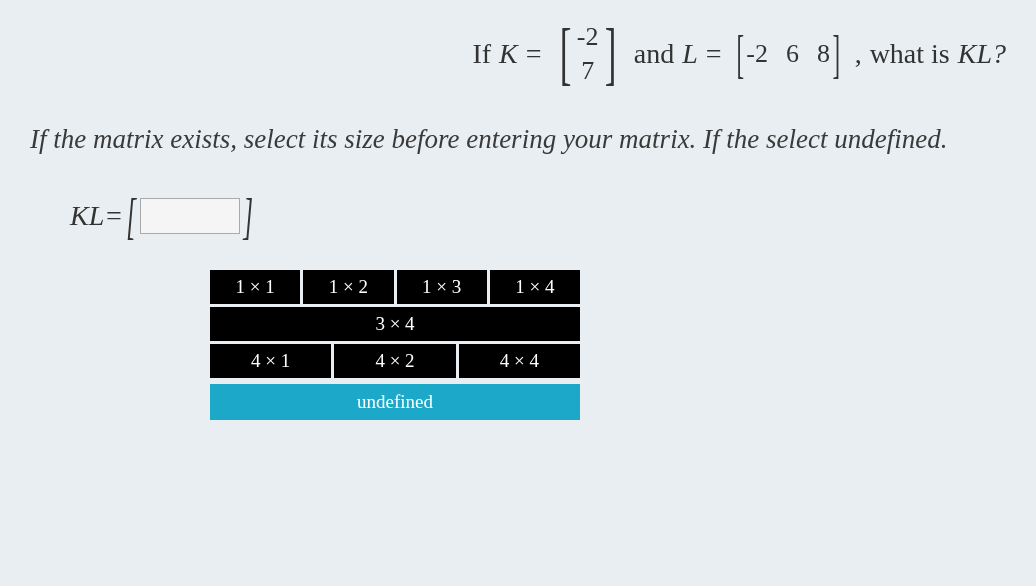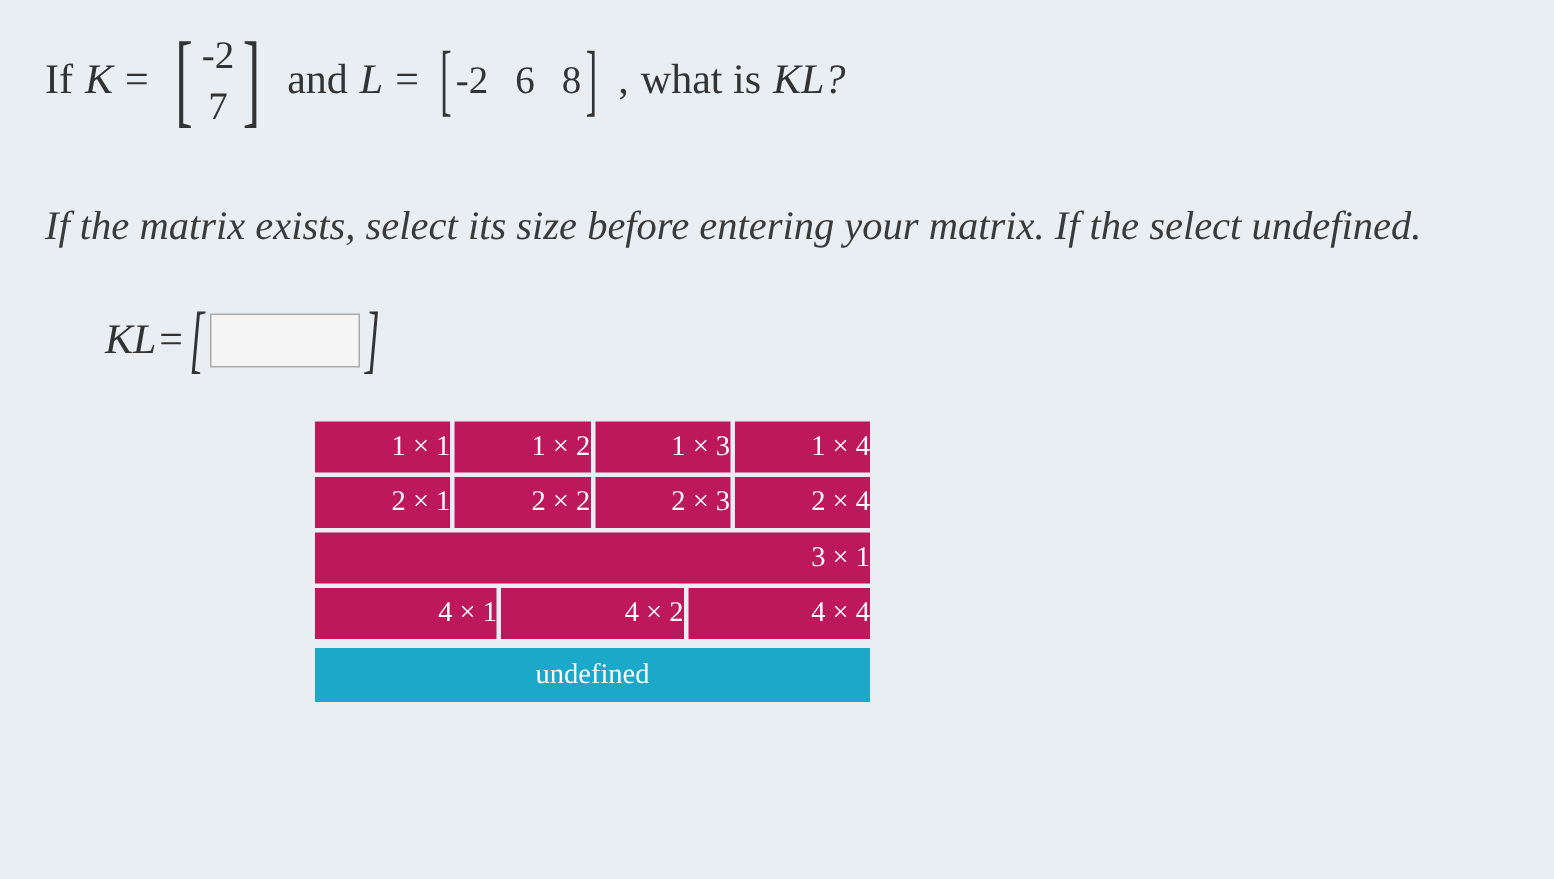--- a/index.html
+++ b/index.html
@@ -12,22 +12,23 @@
       font-family: Georgia, 'Times New Roman', serif;
       padding: 20px 30px;
       width: 1036px;
       height: 586px;
       color: #333;
     }
     .question-line {
       display: flex;
       align-items: center;
       font-size: 28px;
-      margin-bottom: 40px;
+      margin-bottom: 29px;
       gap: 8px;
+      justify-content: flex-end;
     }
     .matrix-bracket {
       display: inline-flex;
       align-items: center;
       margin: 0 4px;
     }
     .bracket {
       font-size: 70px;
       font-weight: 300;
       line-height: 0.7;
@@ -89,28 +90,28 @@
       flex-direction: column;
       gap: 3px;
       width: 370px;
     }
     .size-row {
       display: flex;
       gap: 3px;
     }
     .size-btn {
       flex: 1;
-      background: #be185d;
+      background: #000000;
       color: #fff;
       border: none;
       padding: 6px 0;
       font-size: 19px;
       font-family: inherit;
       cursor: pointer;
-      text-align: right;
+      text-align: center;
     }
     .undefined-btn {
       width: 100%;
       background: #1ba8c9;
       color: #fff;
       border: none;
       padding: 7px 0;
       font-size: 19px;
       font-family: inherit;
       cursor: pointer;
@@ -166,27 +167,21 @@
 </div>
 
 <div class="size-grid">
   <div class="size-row">
     <button class="size-btn">1 × 1</button>
     <button class="size-btn">1 × 2</button>
     <button class="size-btn">1 × 3</button>
     <button class="size-btn">1 × 4</button>
   </div>
   <div class="size-row">
-    <button class="size-btn">2 × 1</button>
-    <button class="size-btn">2 × 2</button>
-    <button class="size-btn">2 × 3</button>
-    <button class="size-btn">2 × 4</button>
-  </div>
-  <div class="size-row">
-    <button class="size-btn">3 × 1</button>
+    <button class="size-btn">3 × 4</button>
   </div>
   <div class="size-row">
     <button class="size-btn">4 × 1</button>
     <button class="size-btn">4 × 2</button>
     <button class="size-btn">4 × 4</button>
   </div>
   <button class="undefined-btn">undefined</button>
 </div>
 
 </body></html>

